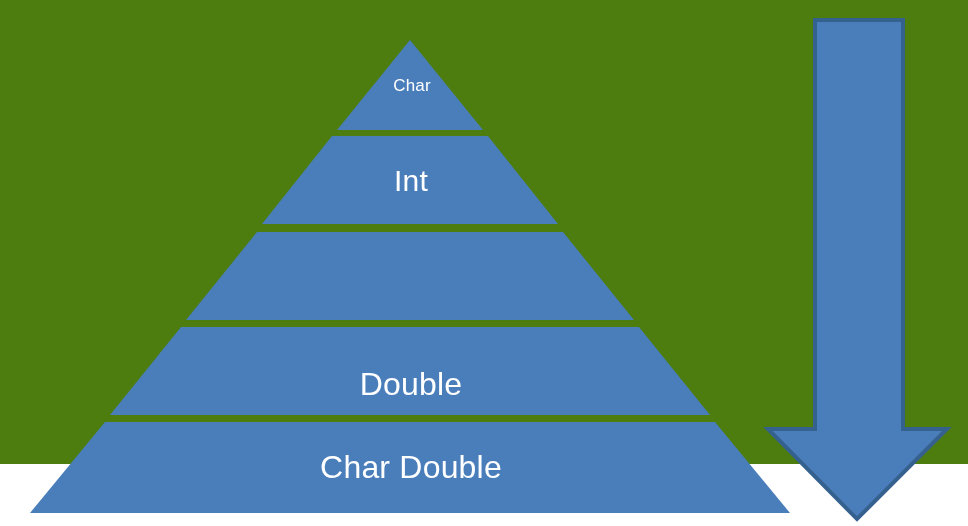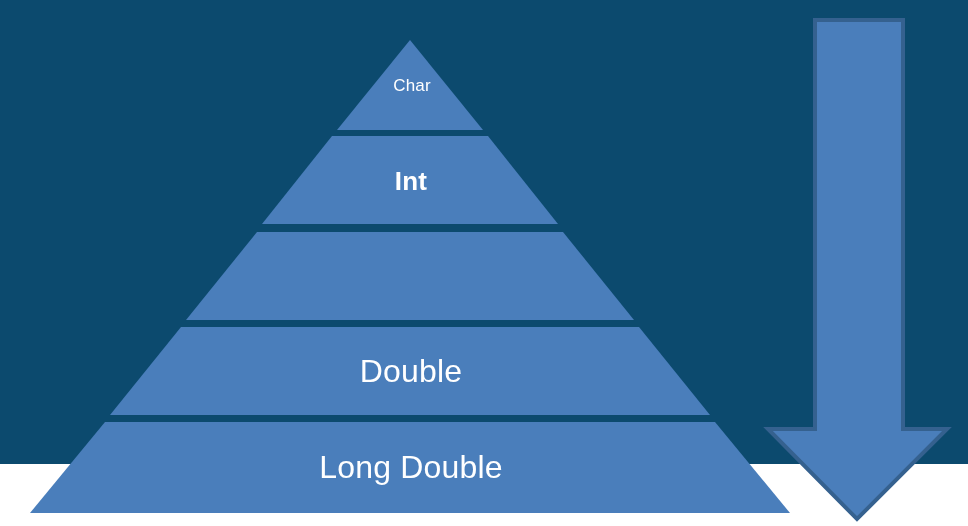--- a/index.html
+++ b/index.html
@@ -10,44 +10,44 @@
   body {
     width: 968px;
     height: 526px;
     overflow: hidden;
     font-family: "Liberation Sans", sans-serif;
   }
   #canvas {
     position: relative;
     width: 968px;
     height: 464px;
-    background: #0c4a6e;
+    background: #4d7c0f;
   }
   .diagram-svg {
     position: absolute;
     left: 0;
     top: 0;
     width: 968px;
     height: 526px;
   }
   .tier-label {
     position: absolute;
     color: #ffffff;
     font-family: "Liberation Sans", sans-serif;
     font-weight: 400;
     text-align: center;
     white-space: nowrap;
     transform: translate(-50%, -50%);
     letter-spacing: 0.2px;
     pointer-events: none;
   }
   .tier-label.t0 { font-size: 17px; }
-  .tier-label.t1 { font-size: 26px; font-weight: bold; }
+  .tier-label.t1 { font-size: 30px; }
   .tier-label.t2 { font-size: 31px; }
-  .tier-label.t3 { font-size: 32px; }
+  .tier-label.t3 { font-size: 32px; margin-top: 13px; }
   .tier-label.t4 { font-size: 32px; }
 </style>
 </head>
 <body>
 
 <div id="canvas">
 
   <svg class="diagram-svg" viewBox="0 0 968 526" xmlns="http://www.w3.org/2000/svg" aria-hidden="true">
 
     <polygon points="410,40 483,130 337,130" fill="#4a7ebb"></polygon>
@@ -63,15 +63,15 @@
     <polygon points="815,20 903,20 903,429 947,429 857,519 768,429 815,429" fill="#4a7ebb" stroke="#35618f" stroke-width="4" stroke-linejoin="miter"></polygon>
   </svg>
 
   <div class="tier-label t0" style="left:412px; top:86px;">Char</div>
 
   <div class="tier-label t1" style="left:411px; top:181px;">Int</div>
 
 
   <div class="tier-label t3" style="left:411px; top:371px;">Double</div>
 
-  <div class="tier-label t4" style="left:411px; top:467px;">Long Double</div>
+  <div class="tier-label t4" style="left:411px; top:467px;">Char Double</div>
 
 </div>
 
 </body></html>

